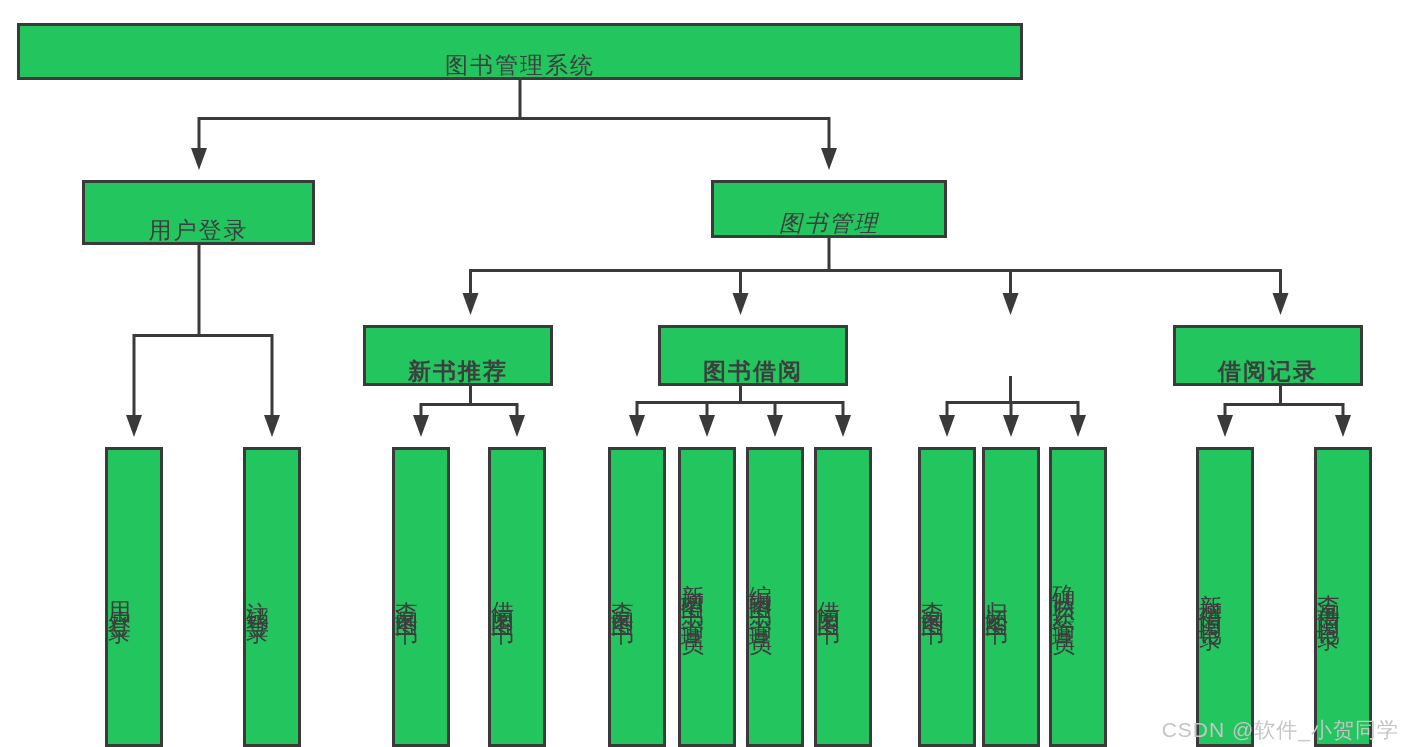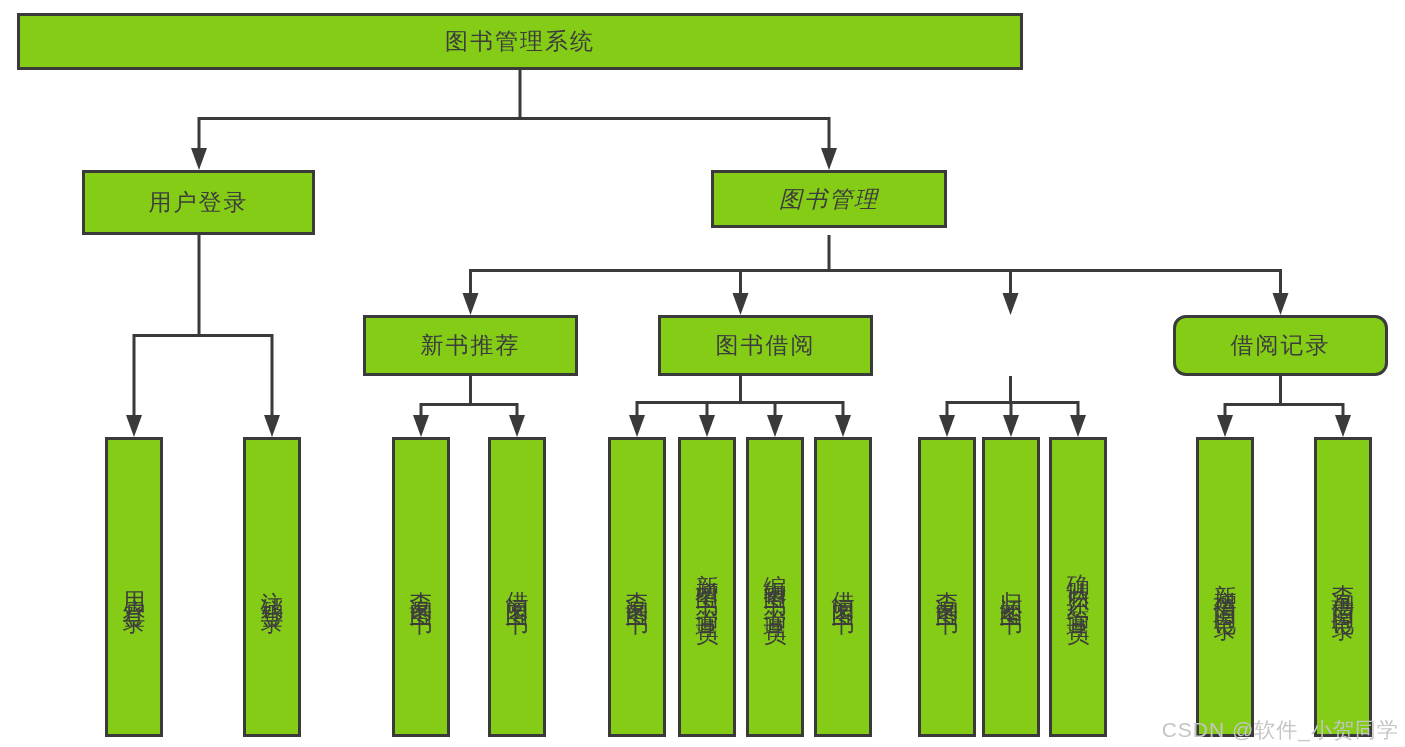--- a/index.html
+++ b/index.html
@@ -7,41 +7,42 @@
     position:relative;
     width:1405px;height:747px;
     background:#ffffff;
     font-family:"Liberation Sans","DejaVu Sans",sans-serif;
     overflow:hidden;
   }
   #connectors{position:absolute;left:0;top:0;width:1405px;height:747px;}
   .box{
     position:absolute;
     box-sizing:border-box;
-    background:#84cc16;
+    background:#22c55e;
     border:3px solid #3a3a3a;
-    display:flex;align-items:center;justify-content:center;
+    display:flex;align-items:flex-end;justify-content:center;
     color:#3d3d3d;
+    margin-top:10px;
   }
   .h-box{font-size:23px;letter-spacing:2px;line-height:1;}
   .v-box{
     font-size:23px;line-height:1;
     writing-mode:vertical-rl;
     letter-spacing:7px;
     text-align:center;
   }
   
   .b-root{left:17px;top:13px;width:1006px;height:57px;}
   .b-user-login{left:82px;top:170px;width:233px;height:65px;}
   .b-book-mgmt{left:711px;top:170px;width:236px;height:58px;font-style:italic;}
-  .b-l3{top:315px;width:215px;height:61px;}
+  .b-l3{top:315px;width:190px;height:61px;font-weight:bold;}
   .b-new-rec{left:363px;}
   .b-borrow{left:658px;}
   .b-current{left:903px;}
-  .b-records{left:1173px;border-radius:13px;}
+  .b-records{left:1173px;}
   .leaf{top:437px;width:58px;height:300px;}
   .lf-1a{left:105px;}  .lf-1b{left:243px;}
   .lf-2a{left:392px;}  .lf-2b{left:488px;}
   .lf-3a{left:608px;}  .lf-3b{left:678px;} .lf-3c{left:746px;} .lf-3d{left:814px;}
   .lf-4a{left:918px;}  .lf-4b{left:982px;} .lf-4c{left:1049px;}
   .lf-5a{left:1196px;} .lf-5b{left:1314px;}
   .watermark{
     position:absolute;
     right:6px;bottom:3px;
     font-size:21px;

